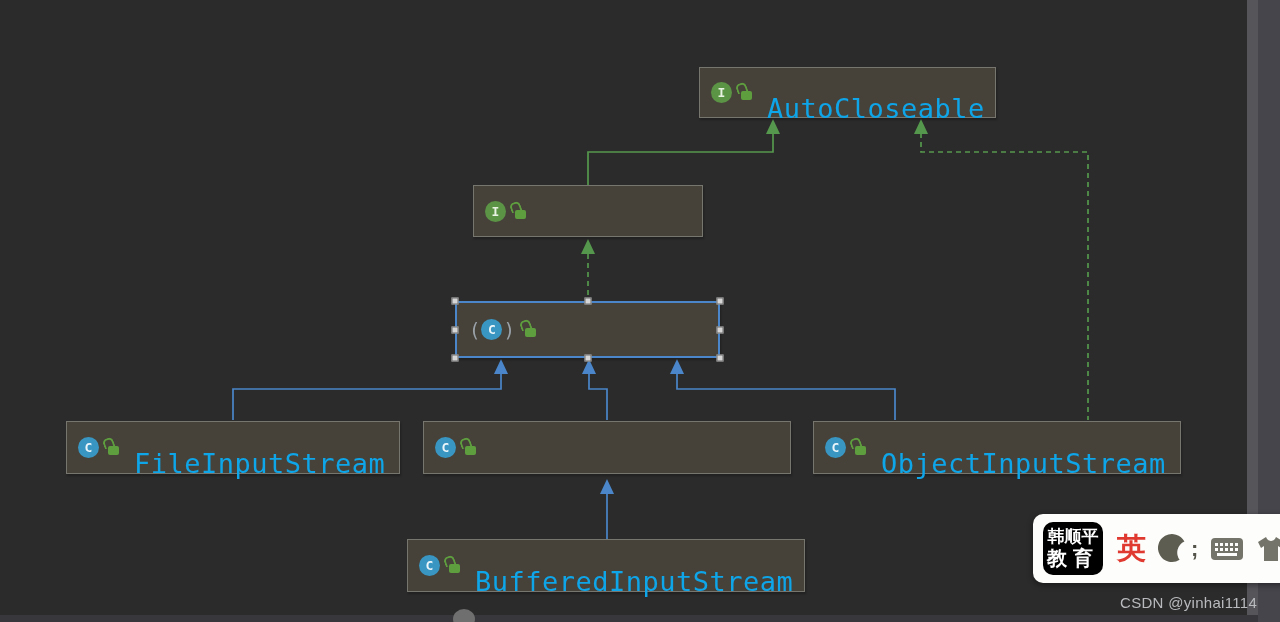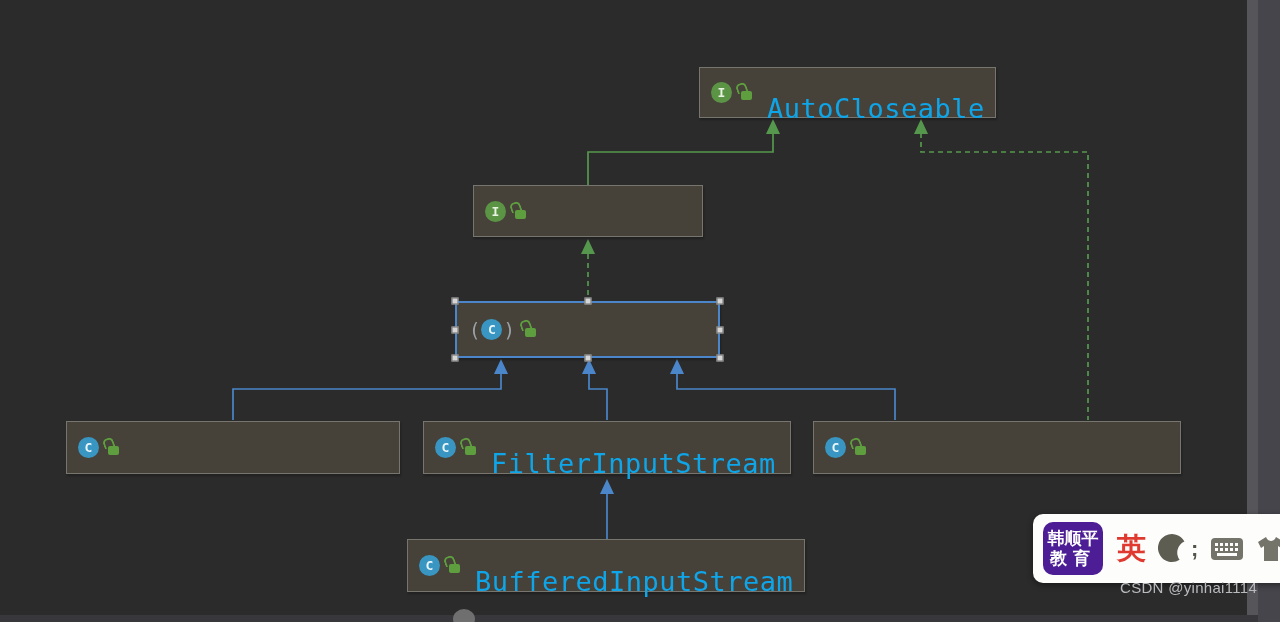--- a/index.html
+++ b/index.html
@@ -44,36 +44,36 @@
     position:absolute;width:7px;height:7px;background:#d6d6d6;
     border:1px solid #6d6d6d;transform:translate(-50%,-50%);box-sizing:border-box;
   }
   
   .right-band{position:absolute;top:0;width:22px;height:622px;background:#45454b;left:1258px;}
   .v-thumb{position:absolute;top:0;left:1247px;width:11px;height:622px;background:#55555a;}
   .bottom-strip{position:absolute;left:0;top:615px;width:1258px;height:7px;background:#38383c;}
   .h-dot{position:absolute;left:453px;top:609px;width:22px;height:20px;border-radius:50%;background:#6f6f6f;}
   
   .watermark{
-    position:absolute;left:1120px;top:579px;color:#b8babd;
+    position:absolute;left:1120px;top:594px;color:#b8babd;
     font:15px "Liberation Sans",sans-serif;letter-spacing:0.3px;
   }
   
   .ime{
     position:absolute;left:1033px;top:514px;width:260px;height:69px;
     background:#fdfdfb;border-radius:10px;display:flex;align-items:center;
     box-shadow:0 2px 6px rgba(0,0,0,0.45);
   }
   .ime-logo{
-    width:60px;height:53px;margin-left:10px;background:#4c1d95;border-radius:10px;
+    width:60px;height:53px;margin-left:10px;background:#000000;border-radius:10px;
     color:#fff;display:flex;flex-direction:column;align-items:center;justify-content:center;
     font-family:"Liberation Sans",sans-serif;font-weight:bold;flex:none;
   }
   .ime-logo .l1{font-size:17px;line-height:1.15;}
-  .ime-logo .l2{font-size:17px;line-height:1.15;letter-spacing:6px;text-align:center;}
+  .ime-logo .l2{font-size:20px;line-height:1.15;letter-spacing:6px;text-align:center;}
   .ime-mode{color:#e0392f;font-size:29px;font-weight:bold;margin-left:14px;
     font-family:"Liberation Sans",sans-serif;}
   .ime-ic{margin-left:12px;flex:none;display:inline-flex;}
   .ime-semi{color:#55544a;font-size:22px;font-weight:bold;margin-left:3px;
     font-family:"Liberation Sans",sans-serif;}
 </style>
 </head>
 <body>
 
 <div id="canvas">
@@ -122,33 +122,34 @@
         <span class="handle" style="left: 263px; top: 26.5px;"></span>
         <span class="handle" style="left: -2px; top: 55px;"></span>
         <span class="handle" style="left: 130.5px; top: 55px;"></span>
         <span class="handle" style="left: 263px; top: 55px;"></span>
       </div>
       <div class="node" style="left: 66px; top: 421px; width: 334px; height: 53px;">
         <span class="node-icons">
           <i class="circ blue">C</i>
         </span>
         <span class="lock"></span>
+        <span class="node-label">FileInputStream</span>
       </div>
       <div class="node" style="left: 423px; top: 421px; width: 368px; height: 53px;">
         <span class="node-icons">
           <i class="circ blue">C</i>
         </span>
         <span class="lock"></span>
-        <span class="node-label">FilterInputStream</span>
       </div>
       <div class="node" style="left: 813px; top: 421px; width: 368px; height: 53px;">
         <span class="node-icons">
           <i class="circ blue">C</i>
         </span>
         <span class="lock"></span>
+        <span class="node-label">ObjectInputStream</span>
       </div>
       <div class="node" style="left: 407px; top: 539px; width: 398px; height: 53px;">
         <span class="node-icons">
           <i class="circ blue">C</i>
         </span>
         <span class="lock"></span>
         <span class="node-label">BufferedInputStream</span>
       </div>
     </div>
 

